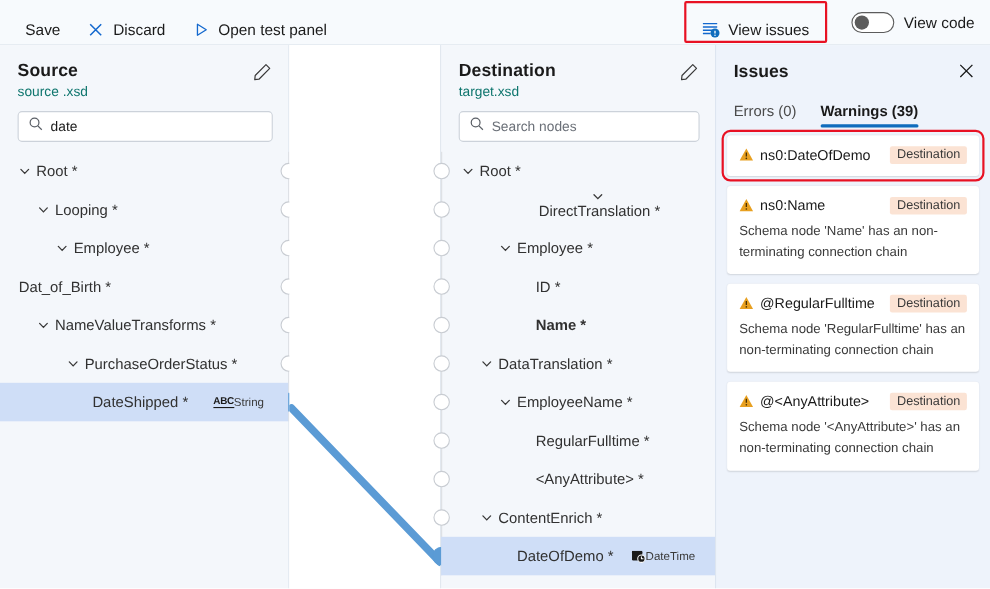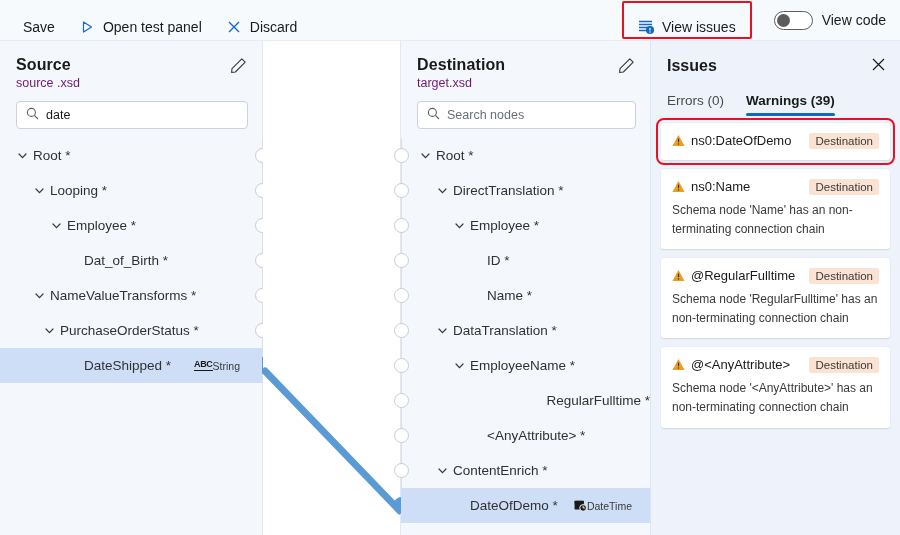--- a/index.html
+++ b/index.html
@@ -67,21 +67,21 @@
     border-left: 1px solid #e2e8ef;
   }
   .issues-panel {
     position: absolute; left: 650px; top: 41px; width: 250px; height: 494px;
     background: #eef3fb;
     border-left: 1px solid #dde5f0;
   }
 
   .panel-head { padding: 15px 14px 0 16px; position: relative; }
   .panel-title { font-size: 16px; font-weight: bold; color: #1a1a1a; letter-spacing: .1px; }
-  .panel-sub { font-size: 12.5px; color: #701a75; margin-top: 2px; }
+  .panel-sub { font-size: 12.5px; color: #0f766e; margin-top: 2px; }
   .edit-icon { position: absolute; right: 15px; top: 16px; cursor: pointer; }
 
   .search-box {
     margin: 11px 14px 0 16px;
     height: 28px; background: #ffffff;
     border: 1px solid #ccd2da; border-radius: 4px;
     display: flex; align-items: center; gap: 7px; padding: 0 9px;
   }
   .search-box input {
     border: none; outline: none; background: transparent;
@@ -161,33 +161,33 @@
 
   <div class="toolbar">
 
     <div class="tb-btn">
       <span>Save</span>
     </div>
 
     <div class="tb-btn">
       <span class="tb-icon">
         <svg width="14" height="14" viewBox="0 0 14 14">
-            <path d="M3.5 2 L11.5 7 L3.5 12 Z" stroke="#1368ce" stroke-width="1.2" fill="none" stroke-linejoin="round"></path>
-          </svg>
-      </span>
-      <span>Open test panel</span>
+            <path d="M2 2 L12 12 M12 2 L2 12" stroke="#1368ce" stroke-width="1.4" fill="none"></path>
+          </svg>
+      </span>
+      <span>Discard</span>
     </div>
 
     <div class="tb-btn">
       <span class="tb-icon">
         <svg width="14" height="14" viewBox="0 0 14 14">
-            <path d="M2 2 L12 12 M12 2 L2 12" stroke="#1368ce" stroke-width="1.4" fill="none"></path>
-          </svg>
-      </span>
-      <span>Discard</span>
+            <path d="M3.5 2 L11.5 7 L3.5 12 Z" stroke="#1368ce" stroke-width="1.2" fill="none" stroke-linejoin="round"></path>
+          </svg>
+      </span>
+      <span>Open test panel</span>
     </div>
 
     <div class="view-issues-wrap">
       <div class="redbox">
         <div class="tb-btn" style="margin-left:0">
           <span class="tb-icon">
             <svg width="17" height="17" viewBox="0 0 17 17">
               <path d="M1 3.5 H14 M1 6.5 H14 M1 9.5 H10 M1 12.5 H8" stroke="#1368ce" stroke-width="1.3" fill="none"></path>
               <circle cx="12" cy="12" r="4.1" fill="#0f6cbd"></circle>
               <path d="M12 9.9 v2.5" stroke="#fff" stroke-width="1.2"></path>
@@ -251,35 +251,35 @@
         <div class="conn" style="top: 80px; left: 255px;"></div>
         <div class="node" style="padding-left: 50px;">
           <span class="chev">
             <svg width="11" height="11" viewBox="0 0 11 11">
               <path d="M2 4 L5.5 7.6 L9 4" stroke="#3a3a3a" stroke-width="1.2" fill="none" stroke-linecap="round"></path>
             </svg>
           </span>
           <span class="node-label" style="margin-left: 4px;">Employee *</span>
         </div>
         <div class="conn" style="top: 115px; left: 255px;"></div>
-        <div class="node" style="padding-left: 67px;">
+        <div class="node" style="">
           <span class="chev"></span>
           <span class="node-label" style="margin-left: 4px;">Dat_of_Birth *</span>
         </div>
         <div class="conn" style="top: 150px; left: 255px;"></div>
         <div class="node" style="padding-left: 33px;">
           <span class="chev">
             <svg width="11" height="11" viewBox="0 0 11 11">
               <path d="M2 4 L5.5 7.6 L9 4" stroke="#3a3a3a" stroke-width="1.2" fill="none" stroke-linecap="round"></path>
             </svg>
           </span>
           <span class="node-label" style="margin-left: 4px;">NameValueTransforms *</span>
         </div>
         <div class="conn" style="top: 185px; left: 255px;"></div>
-        <div class="node" style="padding-left: 43px;">
+        <div class="node" style="padding-left: 60px;">
           <span class="chev">
             <svg width="11" height="11" viewBox="0 0 11 11">
               <path d="M2 4 L5.5 7.6 L9 4" stroke="#3a3a3a" stroke-width="1.2" fill="none" stroke-linecap="round"></path>
             </svg>
           </span>
           <span class="node-label" style="margin-left: 4px;">PurchaseOrderStatus *</span>
         </div>
         <div class="conn filled" style="top: 219px; left: 254px;"></div>
         <div class="node selected" style="padding-left: 67px;">
           <span class="chev"></span>
@@ -324,21 +324,21 @@
     <div class="conn" style="top: 10px; left: -7px;"></div>
         <div class="node" style="padding-left: 18px;">
           <span class="chev">
             <svg width="11" height="11" viewBox="0 0 11 11">
               <path d="M2 4 L5.5 7.6 L9 4" stroke="#3a3a3a" stroke-width="1.2" fill="none" stroke-linecap="round"></path>
             </svg>
           </span>
           <span class="node-label" style="margin-left: 4px;">Root *</span>
         </div>
         <div class="conn" style="top: 45px; left: -7px;"></div>
-        <div class="node" style="padding-left: 35px;">
+        <div class="node" style="padding-left: 35px; flex-direction: column;">
           <span class="chev">
             <svg width="11" height="11" viewBox="0 0 11 11">
               <path d="M2 4 L5.5 7.6 L9 4" stroke="#3a3a3a" stroke-width="1.2" fill="none" stroke-linecap="round"></path>
             </svg>
           </span>
           <span class="node-label" style="margin-left: 4px;">DirectTranslation *</span>
         </div>
         <div class="conn" style="top: 80px; left: -7px;"></div>
         <div class="node" style="padding-left: 52px;">
           <span class="chev">
@@ -347,21 +347,21 @@
             </svg>
           </span>
           <span class="node-label" style="margin-left: 4px;">Employee *</span>
         </div>
         <div class="conn" style="top: 115px; left: -7px;"></div>
         <div class="node" style="padding-left: 69px;">
           <span class="chev"></span>
           <span class="node-label" style="margin-left: 4px;">ID *</span>
         </div>
         <div class="conn" style="top: 150px; left: -7px;"></div>
-        <div class="node" style="padding-left: 69px;">
+        <div class="node" style="padding-left: 69px; font-weight: bold;">
           <span class="chev"></span>
           <span class="node-label" style="margin-left: 4px;">Name *</span>
         </div>
         <div class="conn" style="top: 185px; left: -7px;"></div>
         <div class="node" style="padding-left: 35px;">
           <span class="chev">
             <svg width="11" height="11" viewBox="0 0 11 11">
               <path d="M2 4 L5.5 7.6 L9 4" stroke="#3a3a3a" stroke-width="1.2" fill="none" stroke-linecap="round"></path>
             </svg>
           </span>
@@ -370,21 +370,21 @@
         <div class="conn" style="top: 220px; left: -7px;"></div>
         <div class="node" style="padding-left: 52px;">
           <span class="chev">
             <svg width="11" height="11" viewBox="0 0 11 11">
               <path d="M2 4 L5.5 7.6 L9 4" stroke="#3a3a3a" stroke-width="1.2" fill="none" stroke-linecap="round"></path>
             </svg>
           </span>
           <span class="node-label" style="margin-left: 4px;">EmployeeName *</span>
         </div>
         <div class="conn" style="top: 255px; left: -7px;"></div>
-        <div class="node" style="padding-left: 69px; justify-content: flex-end;">
+        <div class="node" style="padding-left: 69px;">
           <span class="chev"></span>
           <span class="node-label" style="margin-left: 4px;">RegularFulltime *</span>
         </div>
         <div class="conn" style="top: 290px; left: -7px;"></div>
         <div class="node" style="padding-left: 69px;">
           <span class="chev"></span>
           <span class="node-label" style="margin-left: 4px;">&lt;AnyAttribute&gt; *</span>
         </div>
         <div class="conn" style="top: 325px; left: -7px;"></div>
         <div class="node" style="padding-left: 35px;">

